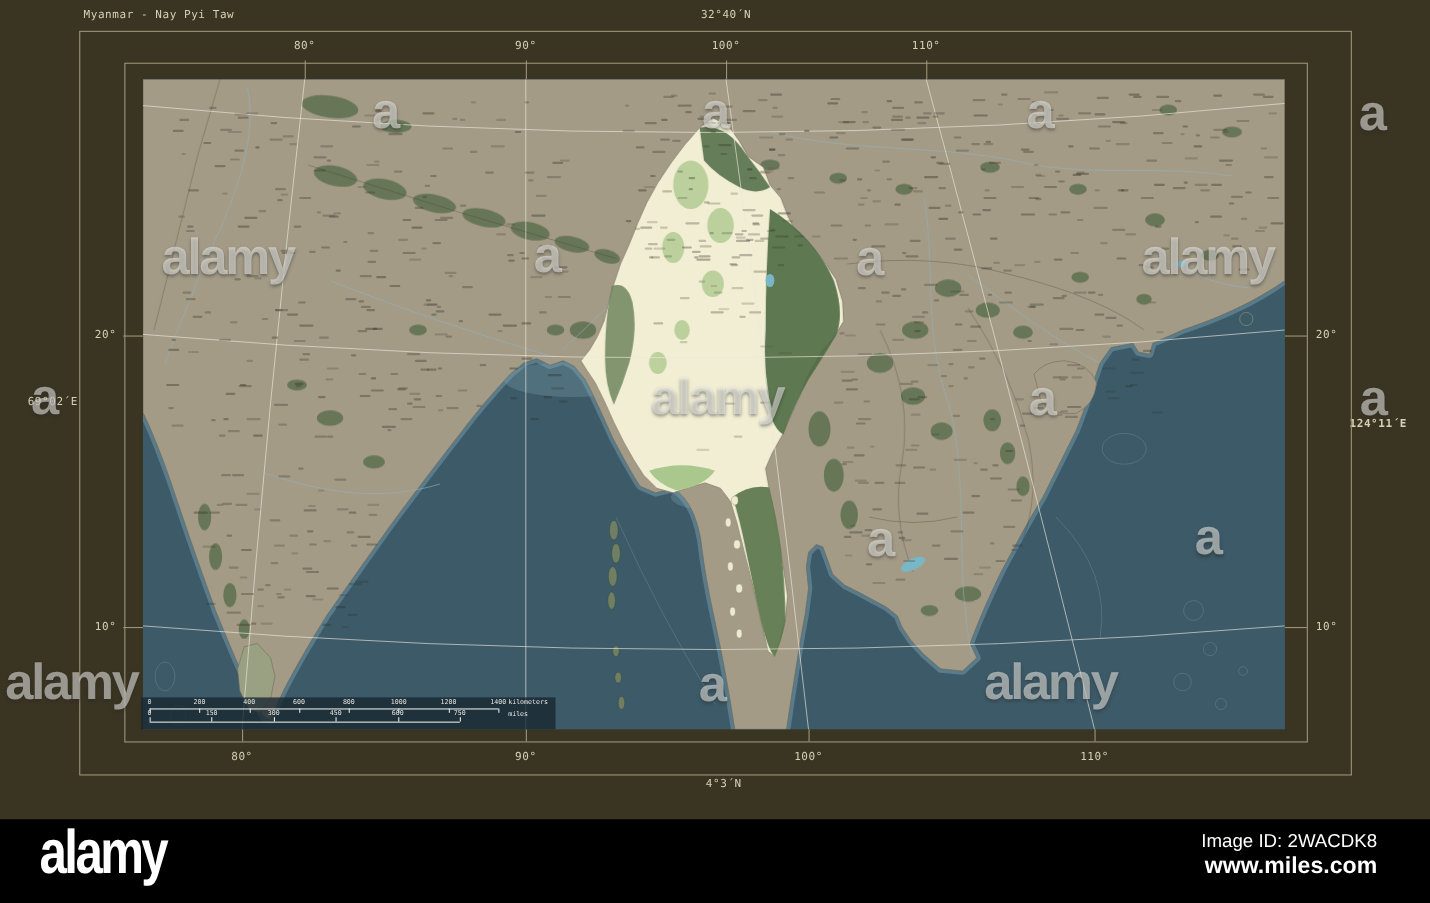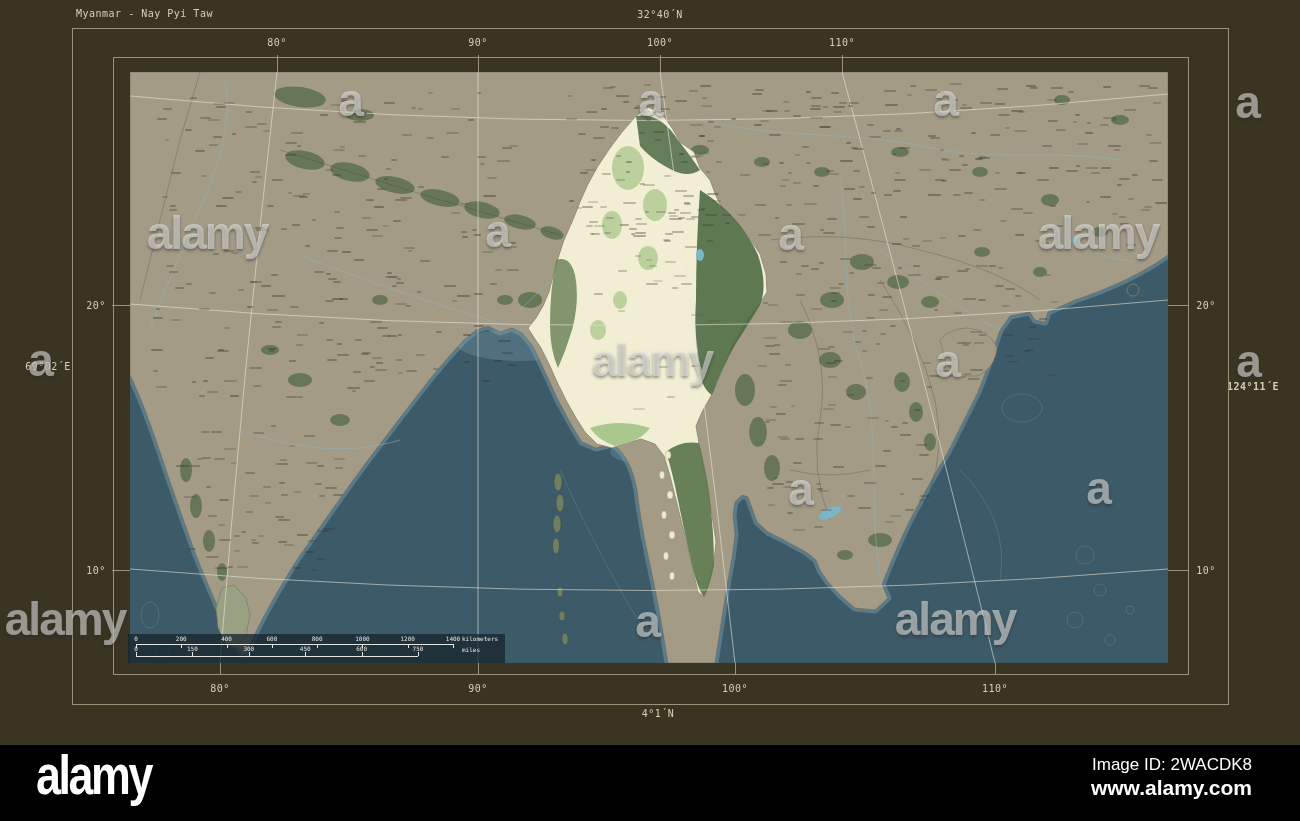--- a/index.html
+++ b/index.html
@@ -45,21 +45,21 @@
   #footer-url{position:absolute;right:48px;top:31px;color:#fff;text-align:right;
       font-family:"Liberation Sans",sans-serif;font-size:21px;font-weight:bold;}
 </style>
 </head>
 <body>
 
 <div id="photo">
 
   <div id="title" class="maplabel">Myanmar - Nay Pyi Taw</div>
   <div class="maplabel outer-coord abs" id="lbl-top-outer" style="left: 660px; top: 14px;">32°40´N</div>
-  <div class="maplabel outer-coord abs" id="lbl-bottom-outer" style="left: 658px; top: 713px;">4°1´N</div>
+  <div class="maplabel outer-coord abs" id="lbl-bottom-outer" style="left: 658px; top: 713px;">4°3´N</div>
   <div class="maplabel outer-coord abs" id="lbl-left-outer" style="left: 48px; top: 366px;">69°02´E</div>
   <div class="maplabel outer-coord abs" id="lbl-right-outer" style="left: 1253px; top: 386px; font-weight: bold;">124°11´E</div>
 
   <div id="outer-frame" class="abs"></div>
   <div id="inner-frame" class="abs"></div>
 
   <div id="graticule-labels">
       <span class="maplabel deg abs" style="left: 277px; top: 42px;">80°</span>
       <div class="tick" style="left: 277px; top: 55px; width: 1px; height: 17px;"></div>
       <span class="maplabel deg abs" style="left: 478px; top: 42px;">90°</span>
@@ -1025,14 +1025,14 @@
       <div class="wm small" style="left: 1098px; top: 488px;">a</div>
       <div class="wm" style="left: 65px; top: 619px;">alamy</div>
       <div class="wm small" style="left: 647px; top: 621px;">a</div>
       <div class="wm" style="left: 955px; top: 619px;">alamy</div>
     </div>
 </div>
 
 <div id="footer">
   <div id="footer-logo">alamy</div>
   <div id="footer-id">Image ID: 2WACDK8</div>
-  <div id="footer-url">www.alamy.com</div>
+  <div id="footer-url">www.miles.com</div>
 </div>
 
 </body></html>

